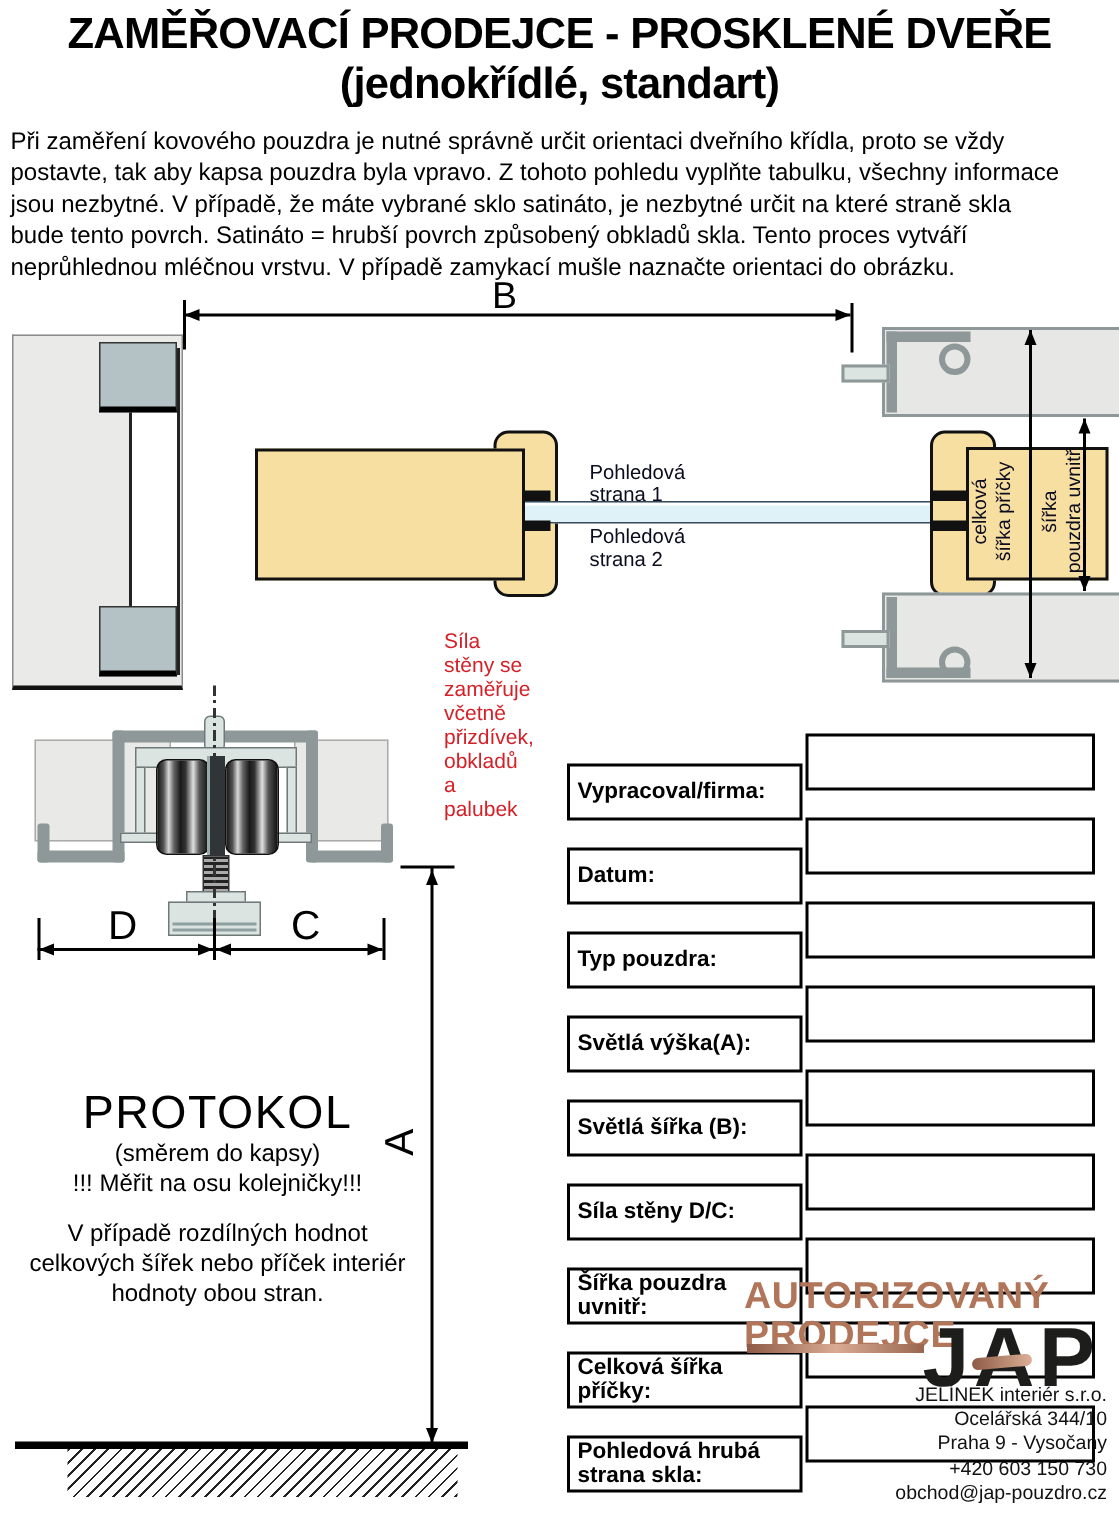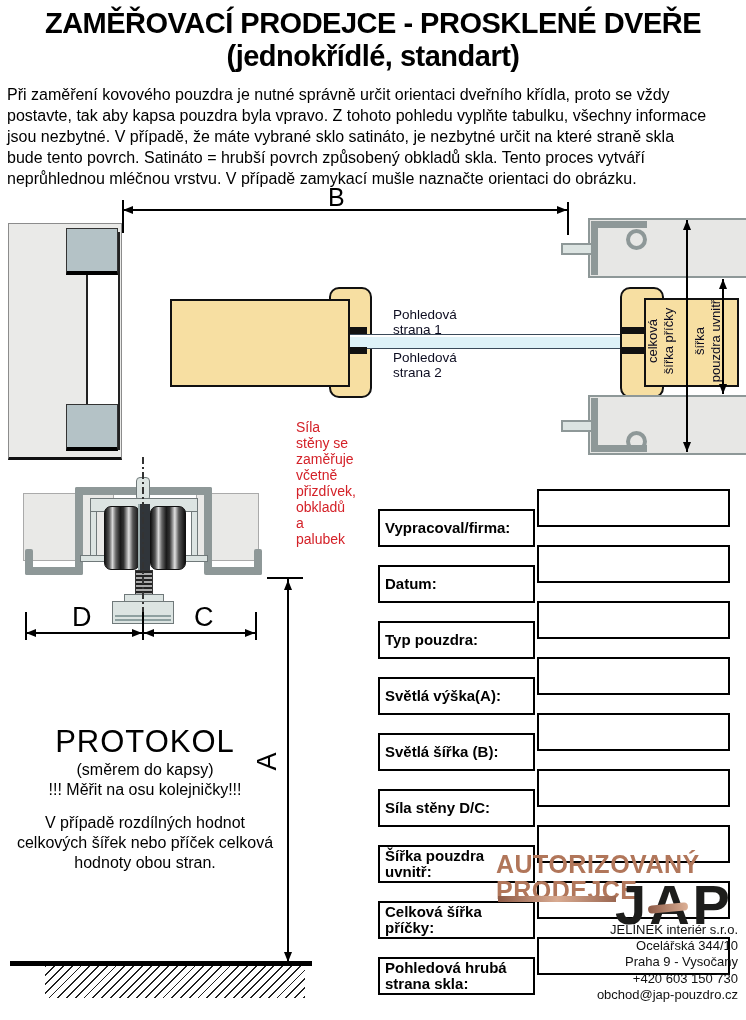--- a/index.html
+++ b/index.html
@@ -193,21 +193,21 @@
     <div class="abs" style="left:10px;top:961px;width:302px;height:5px;background:#000;"></div>
     <div class="floorhatch"></div>
   </div>
 
   <div class="boktext">
     <div class="boktitle">PROTOKOL</div>
     <div class="bokline">(směrem do kapsy)</div>
     <div class="bokline">!!! Měřit na osu kolejničky!!!</div>
     <div style="height:13px;"></div>
     <div class="bokline">V případě rozdílných hodnot</div>
-    <div class="bokline">celkových šířek nebo příček celková</div>
+    <div class="bokline">celkových šířek nebo příček interiér</div>
     <div class="bokline">hodnoty obou stran.</div>
   </div>
 
   <div class="ftable">
     <div class="frow">
       <div class="fcell flabel">Vypracoval/firma:</div>
       <div class="fcell fvalue"></div>
     </div>
     <div class="frow">
       <div class="fcell flabel">Datum:</div>

